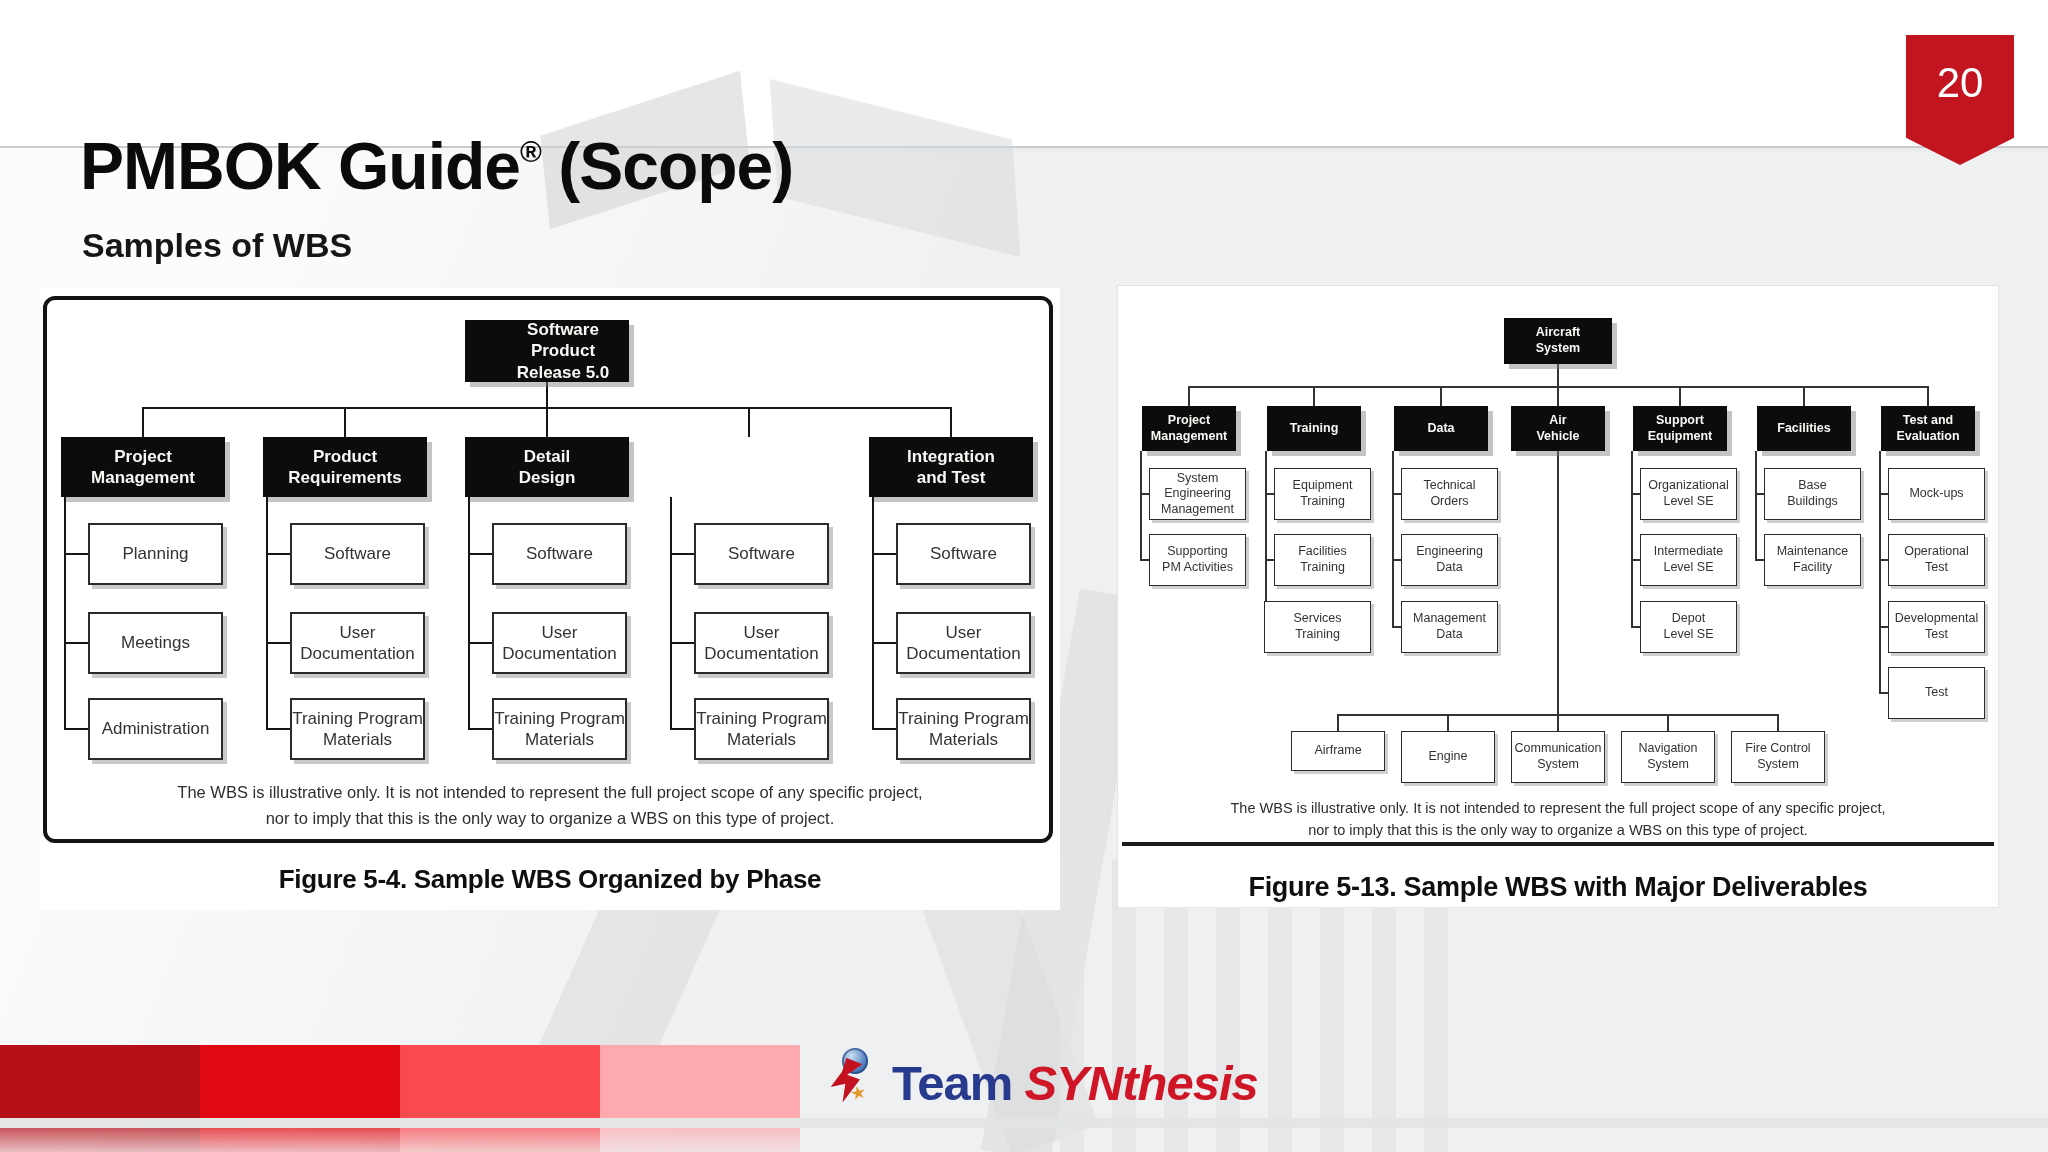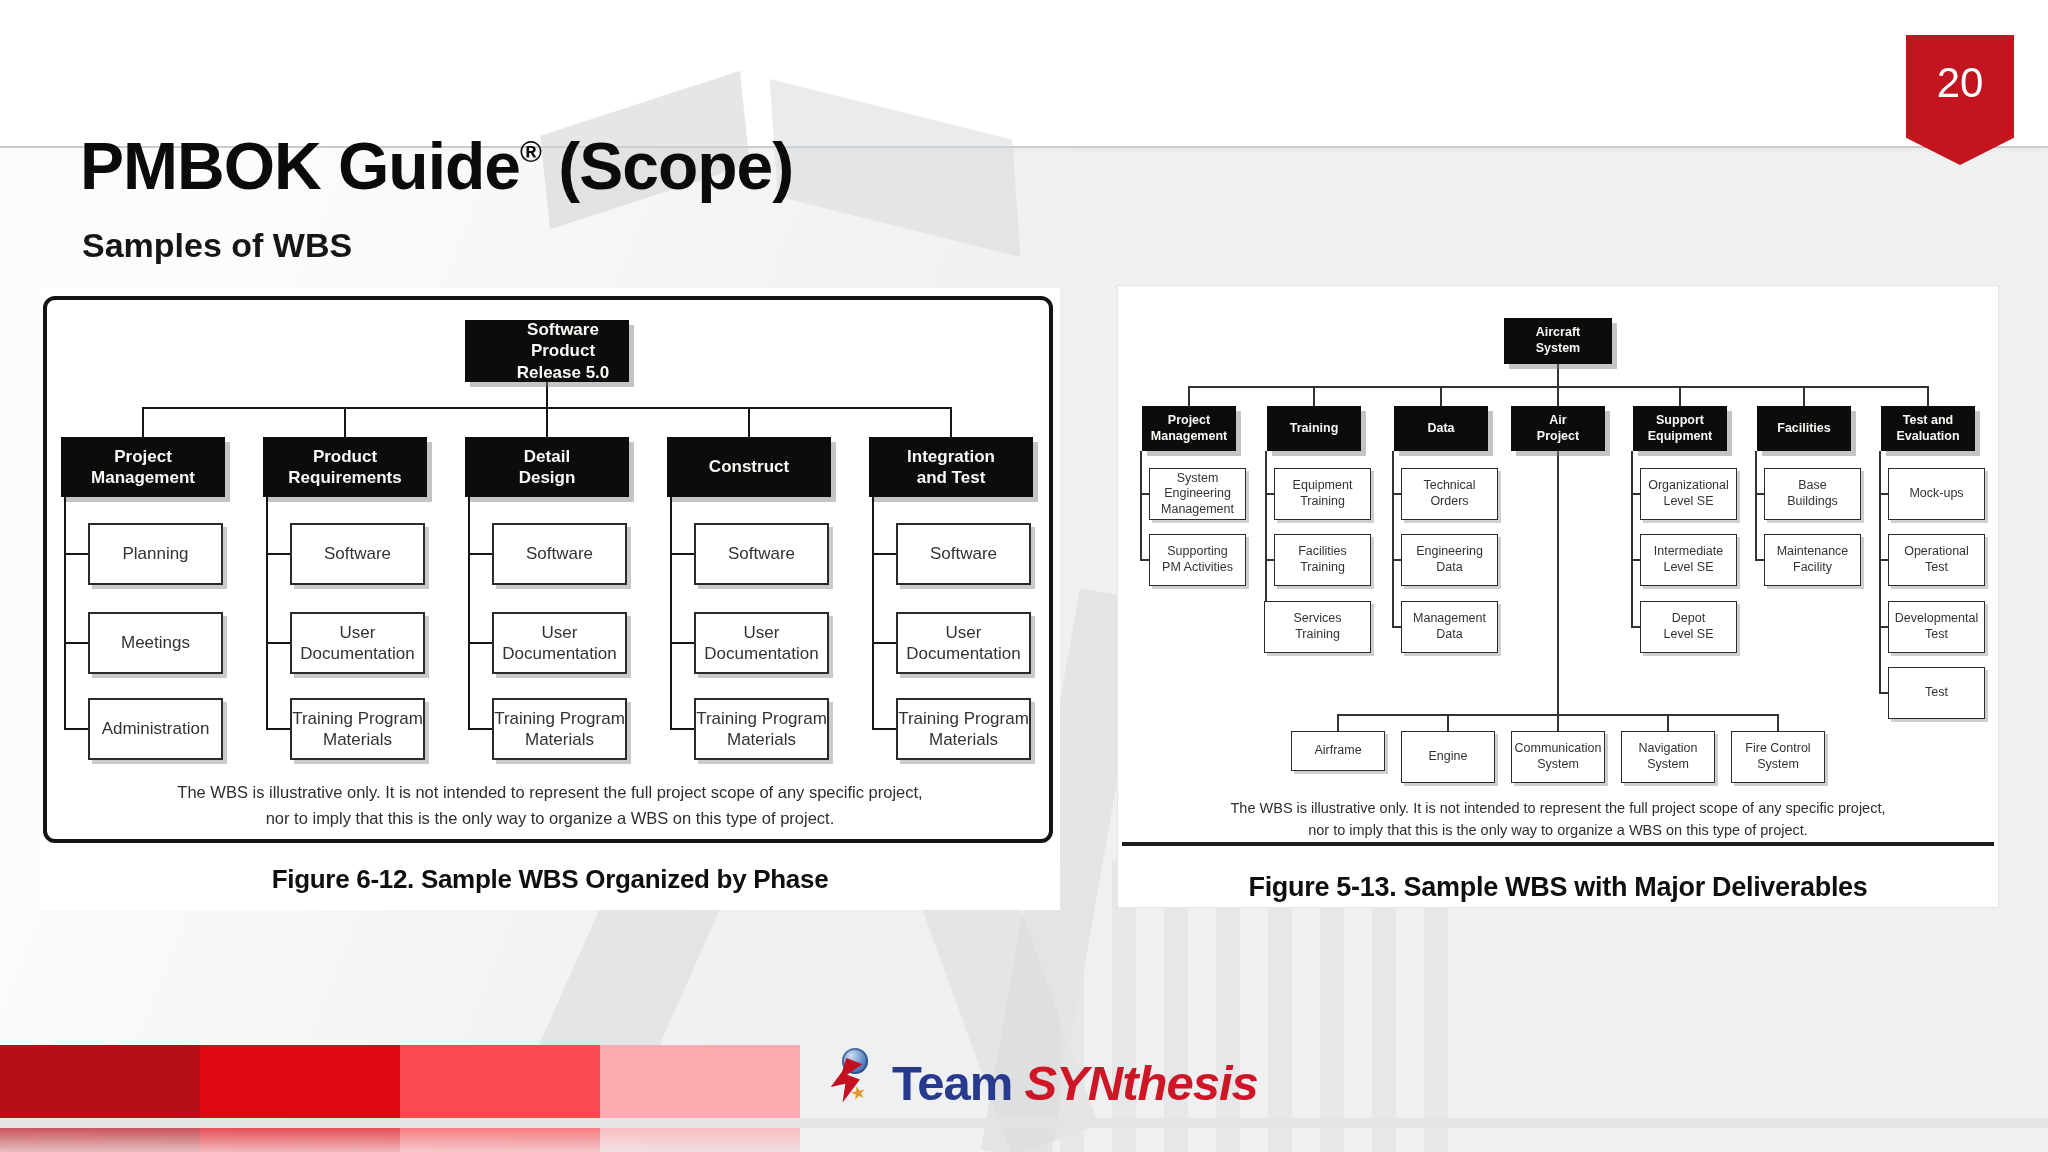--- a/index.html
+++ b/index.html
@@ -123,21 +123,20 @@
         <div class="cline" style="left: 428px; top: 209px; width: 2px; height: 233px; background: rgb(22, 22, 22);"></div>
         <div class="cline" style="left: 428px; top: 265px; width: 24px; height: 2px; background: rgb(22, 22, 22);"></div>
         <div class="box light" style="left: 452px; top: 235px; width: 135px; height: 62px;">Software</div>
         <div class="cline" style="left: 428px; top: 354px; width: 24px; height: 2px; background: rgb(22, 22, 22);"></div>
         <div class="box light" style="left: 452px; top: 324px; width: 135px; height: 62px;">User
 Documentation</div>
         <div class="cline" style="left: 428px; top: 440px; width: 24px; height: 2px; background: rgb(22, 22, 22);"></div>
         <div class="box light" style="left: 452px; top: 410px; width: 135px; height: 62px;">Training Program
 Materials</div>
         <div class="cline" style="left: 708px; top: 119px; width: 2px; height: 30px; background: rgb(22, 22, 22);"></div>
-        <div class="box dark" style="left: 627px; top: 149px; width: 164px; height: 60px;">Construct</div>
         <div class="cline" style="left: 630px; top: 209px; width: 2px; height: 233px; background: rgb(22, 22, 22);"></div>
         <div class="cline" style="left: 630px; top: 265px; width: 24px; height: 2px; background: rgb(22, 22, 22);"></div>
         <div class="box light" style="left: 654px; top: 235px; width: 135px; height: 62px;">Software</div>
         <div class="cline" style="left: 630px; top: 354px; width: 24px; height: 2px; background: rgb(22, 22, 22);"></div>
         <div class="box light" style="left: 654px; top: 324px; width: 135px; height: 62px;">User
 Documentation</div>
         <div class="cline" style="left: 630px; top: 440px; width: 24px; height: 2px; background: rgb(22, 22, 22);"></div>
         <div class="box light" style="left: 654px; top: 410px; width: 135px; height: 62px;">Training Program
 Materials</div>
         <div class="cline" style="left: 910px; top: 119px; width: 2px; height: 30px; background: rgb(22, 22, 22);"></div>
@@ -150,21 +149,21 @@
         <div class="box light" style="left: 856px; top: 324px; width: 135px; height: 62px;">User
 Documentation</div>
         <div class="cline" style="left: 832px; top: 440px; width: 24px; height: 2px; background: rgb(22, 22, 22);"></div>
         <div class="box light" style="left: 856px; top: 410px; width: 135px; height: 62px;">Training Program
 Materials</div>
       </div>
     <div class="note note-left">
       <div>The WBS is illustrative only. It is not intended to represent the full project scope of any specific project,</div>
       <div>nor to imply that this is the only way to organize a WBS on this type of project.</div>
     </div>
-    <div class="caption caption-left">Figure 6-12. Sample WBS Organized by Phase</div>
+    <div class="caption caption-left">Figure 5-4. Sample WBS Organized by Phase</div>
   </section>
 
   <section class="panel panel-right fig-r">
     <div class="canvas" id="fig-right-canvas">
         <div class="box dark" style="left: 386px; top: 32px; width: 108px; height: 46px;">Aircraft
 System</div>
         <div class="cline" style="left: 439px; top: 78px; width: 2px; height: 22px; background: rgb(51, 51, 51);"></div>
         <div class="cline" style="left: 70px; top: 100px; width: 741px; height: 2px; background: rgb(51, 51, 51);"></div>
         <div class="cline" style="left: 70px; top: 100px; width: 2px; height: 20px; background: rgb(51, 51, 51);"></div>
         <div class="box dark" style="left: 24px; top: 120px; width: 94px; height: 45px;">Project
@@ -196,21 +195,21 @@
         <div class="box light" style="left: 283px; top: 182px; width: 97px; height: 52px;">Technical
 Orders</div>
         <div class="cline" style="left: 274px; top: 273px; width: 9px; height: 2px; background: rgb(51, 51, 51);"></div>
         <div class="box light" style="left: 283px; top: 248px; width: 97px; height: 52px;">Engineering
 Data</div>
         <div class="cline" style="left: 274px; top: 340px; width: 9px; height: 2px; background: rgb(51, 51, 51);"></div>
         <div class="box light" style="left: 283px; top: 315px; width: 97px; height: 52px;">Management
 Data</div>
         <div class="cline" style="left: 439px; top: 100px; width: 2px; height: 20px; background: rgb(51, 51, 51);"></div>
         <div class="box dark" style="left: 393px; top: 120px; width: 94px; height: 45px;">Air
-Project</div>
+Vehicle</div>
         <div class="cline" style="left: 561px; top: 100px; width: 2px; height: 20px; background: rgb(51, 51, 51);"></div>
         <div class="box dark" style="left: 515px; top: 120px; width: 94px; height: 45px;">Support
 Equipment</div>
         <div class="cline" style="left: 513px; top: 165px; width: 2px; height: 177px; background: rgb(51, 51, 51);"></div>
         <div class="cline" style="left: 513px; top: 207px; width: 9px; height: 2px; background: rgb(51, 51, 51);"></div>
         <div class="box light" style="left: 522px; top: 182px; width: 97px; height: 52px;">Organizational
 Level SE</div>
         <div class="cline" style="left: 513px; top: 273px; width: 9px; height: 2px; background: rgb(51, 51, 51);"></div>
         <div class="box light" style="left: 522px; top: 248px; width: 97px; height: 52px; text-align: center;">Intermediate
 Level SE</div>

